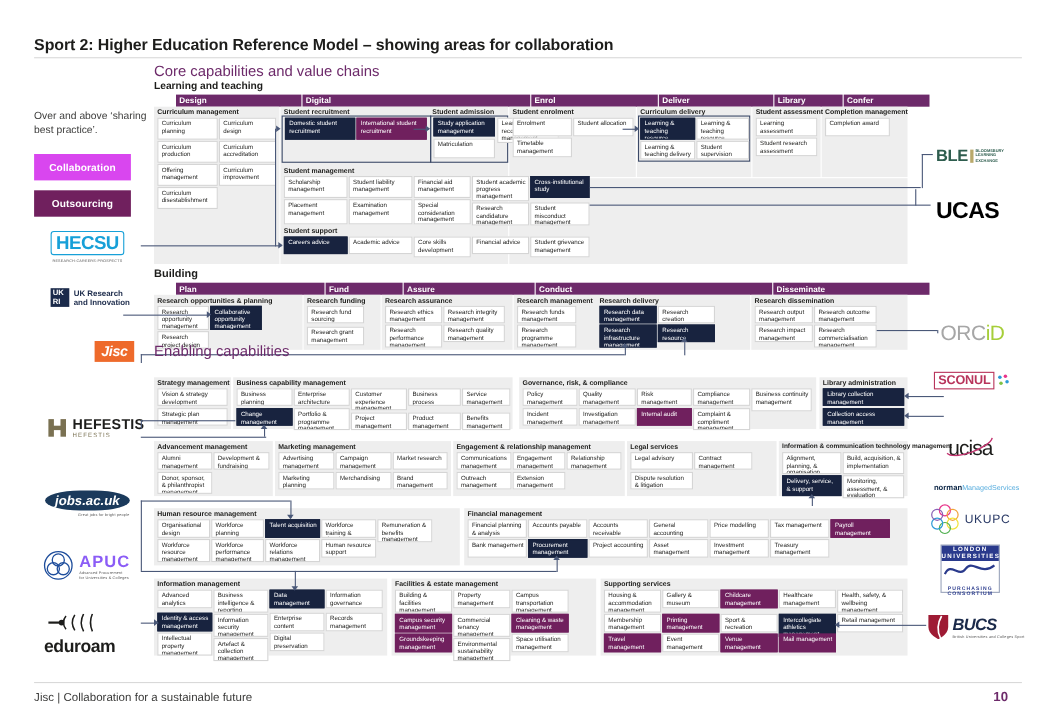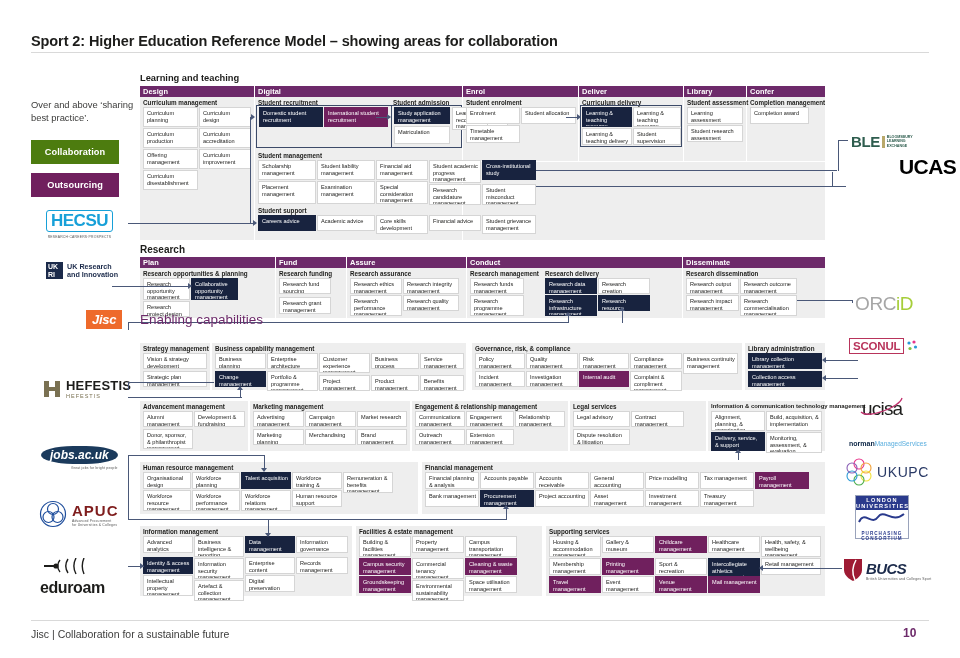--- a/index.html
+++ b/index.html
@@ -35,32 +35,32 @@
   
   .intro1 { position:absolute; left:31px; top:57px; width:104px; font-size:9.4px; line-height:12.5px; color:#3c3c3b; }
   .intro2 { position:absolute; left:31px; top:99px; width:104px; font-size:9.4px; line-height:12.5px; color:#3c3c3b; }
   .hl { color:#1a9ad7; font-weight:bold; }
 
   .key-box {
     position:absolute; left:31px; width:88px; height:24px;
     display:flex; align-items:center; justify-content:center;
     color:#fff; font-size:9.2px; font-weight:bold; letter-spacing:.1px;
   }
-  .key-collab { top:140px; background:#4d7c0f; }
+  .key-collab { top:140px; background:#d946ef; }
   .key-outs   { top:173px; background:#70205e; }
 
   
   .sec-h1 { position:absolute; font-size:13.5px; color:#6d2a6a; font-weight:normal; }
   .sec-h2 { position:absolute; font-size:9.3px; font-weight:bold; color:#1d1d1b; }
 
   
   .chain-hdr {
     position:absolute; background:#6d2a6a; color:#fff;
     font-size:7.4px; font-weight:bold; padding:2px 0 2px 3px;
-    height:11px; line-height:7px; letter-spacing:.05px;
+    height:11px; line-height:7px; letter-spacing:.05px;margin-left:20px;
   }
   .chain-body {
     position:absolute; background:#eeeeee; border:0;
   }
   .grp-label {
     position:absolute; font-size:6.3px; font-weight:bold; color:#1d1d1b;
     white-space:nowrap;
   }
   .cap {
     position:absolute; background:#ffffff; border:1px solid #d5d5d5;
@@ -99,38 +99,38 @@
   .logo-ble { font-size:15px; font-weight:bold; color:#2e5d4e; letter-spacing:-0.4px; }
   .ble-sub { font-size:3.6px; font-weight:bold; color:#2e5d4e; line-height:4.2px; display:inline-block; vertical-align:middle; }
   .logo-ucas { font-size:21px; font-weight:bold; color:#000; letter-spacing:-0.6px; }
   .logo-orcid { font-size:19px; color:#a6a6a6; letter-spacing:-0.4px; }
   .logo-sconul {
     font-size:11.5px; font-weight:bold; color:#b8345b; letter-spacing:-0.2px;
     border:1px solid #b8345b; padding:1px 3px;
   }
   .logo-ucisa { font-size:19px; color:#1d1d1b; letter-spacing:-0.8px; font-weight:500; }
   .logo-norman { font-size:7px; font-weight:bold; color:#0b2545; }
-  .logo-ukupc { font-size:14px; color:#2a3a66; letter-spacing:.6px; }
+  .logo-ukupc { font-size:11px; color:#2a3a66; letter-spacing:.6px; }
   .logo-lupc { border:1px solid #9aa3bb; width:54px; height:44px; }
   .logo-bucs { font-size:15px; font-weight:bold; font-style:italic; color:#1b2a4a; letter-spacing:-0.6px; }
   .logo-hecsu {
     font-size:17px; font-weight:bold; color:#17a0d8; letter-spacing:-0.5px;
     border:1.5px solid #17a0d8; border-radius:3px; padding:0 4px;
   }
   .logo-ukri { font-size:7.2px; font-weight:bold; color:#1b2a4a; line-height:8px; }
   .logo-jisc {
     background:#ee6a2b; color:#fff; font-size:13px; font-weight:bold;
     padding:2px 6px; font-style:italic; letter-spacing:-0.3px;
   }
   .logo-hefestis { font-size:13px; font-weight:bold; color:#1d1d1b; letter-spacing:.2px; }
   .logo-jobs {
     background:#1b3a5c; color:#fff; font-style:italic; font-weight:bold;
     font-size:12px; padding:2px 9px; border-radius:50%/60%;
   }
-  .logo-apuc { font-size:15px; font-weight:bold; color:#7f1d1d; letter-spacing:1px; }
+  .logo-apuc { font-size:15px; font-weight:bold; color:#8b5cf6; letter-spacing:1px; }
   .logo-eduroam { font-size:16px; font-weight:bold; color:#1d1d1b; letter-spacing:-0.4px; }
   .tiny { font-size:3.4px; color:#555; line-height:4px; letter-spacing:.2px; }
 </style>
 </head>
 <body>
 
 <div class="slide">
 
   <div class="title">Sport 2: Higher Education Reference Model  – showing areas for collaboration</div>
   <div class="title-rule"></div>
@@ -195,21 +195,21 @@
     </svg>
     <div class="logo-eduroam">eduroam</div>
   </div>
 
   <div class="logo" style="left:851px; top:133px; display:flex; align-items:center; gap:2px;">
     <span class="logo-ble">BLE</span>
     <span style="width:3px;height:12px;background:#b9a96b;display:inline-block;"></span>
     <span class="ble-sub"><span>BLOOMSBURY</span><br><span>LEARNING</span><br><span>EXCHANGE</span></span>
   </div>
 
-  <div class="logo logo-ucas" style="left:851px; top:155px;margin-left:48px;">UCAS</div>
+  <div class="logo logo-ucas" style="left:851px; top:180px;">UCAS</div>
 
   <div class="logo logo-orcid" style="left:855px; top:293px;">
     <span style="color:#a6a6a6;">ORC</span><span style="color:#a6ce39;">iD</span>
   </div>
 
   <div class="logo" style="left:849px; top:338px; display:flex; align-items:center; gap:2px;">
     <span class="logo-sconul">SCONUL</span>
     <svg width="12" height="12" viewBox="0 0 12 12">
       <circle cx="3" cy="3" r="1.6" fill="#2b9ad6"></circle>
         <circle cx="8" cy="2" r="1.6" fill="#e8348a"></circle>
@@ -257,20 +257,21 @@
     <svg width="20" height="24" viewBox="0 0 20 24">
       <path d="M1 1 H19 V12 C19 19, 10 23, 10 23 C10 23, 1 19, 1 12 Z" fill="#9e1b34"></path>
       <path d="M13 2 C 9 9, 9 16, 12 22" fill="none" stroke="#fff" stroke-width="1.5"></path>
     </svg>
     <div>
       <div class="logo-bucs">BUCS</div>
       <div class="tiny" style="width:70px;">British Universities and Colleges Sport</div>
     </div>
   </div>
 
+  <div class="sec-h1" style="left:140px; top:57px;">Core capabilities and value chains</div>
   <div class="sec-h2" style="left:140px; top:73px;">Learning and teaching</div>
 
   <div class="chain-hdr" style="left:140px;  top:86px; width:114px;">Design</div>
   <div class="chain-hdr" style="left:255px;  top:86px; width:207px;">Digital</div>
   <div class="chain-hdr" style="left:463px;  top:86px; width:115px;">Enrol</div>
   <div class="chain-hdr" style="left:579px;  top:86px; width:104px;">Deliver</div>
   <div class="chain-hdr" style="left:684px;  top:86px; width:62px;">Library</div>
   <div class="chain-hdr" style="left:747px;  top:86px; width:78px;">Confer</div>
 
   <div class="chain-body" style="left:140px; top:97px; width:114px; height:143px;"></div>
@@ -348,21 +349,21 @@
   <div class="ln h" style="left:376px; top:117px; width:14px;"></div>
   <div class="arrow-r" style="left:577px; top:114px;"></div>
   <div class="ln h" style="left:566px; top:117px; width:13px;"></div>
   <div class="ln h" style="left:536px; top:170px; width:301px;"></div>
   <div class="ln h" style="left:536px; top:186px; width:296px;"></div>
   <div class="ln v" style="left:832px; top:172px; height:15px;"></div>
   <div class="ln v" style="left:838px; top:140px; height:31px;"></div>
   <div class="ln h" style="left:838px; top:140px; width:10px;"></div>
   <div class="ln h" style="left:832px; top:186px; width:14px;"></div>
 
-  <div class="sec-h2" style="left:140px; top:244px; font-size:10px;">Research</div>
+  <div class="sec-h2" style="left:140px; top:244px; font-size:10px;">Building</div>
 
   <div class="chain-hdr" style="left:140px; top:257px; width:135px;">Plan</div>
   <div class="chain-hdr" style="left:276px; top:257px; width:70px;">Fund</div>
   <div class="chain-hdr" style="left:347px; top:257px; width:119px;">Assure</div>
   <div class="chain-hdr" style="left:467px; top:257px; width:215px;">Conduct</div>
   <div class="chain-hdr" style="left:683px; top:257px; width:142px;">Disseminate</div>
 
   <div class="chain-body" style="left:140px; top:268px; width:135px; height:50px;"></div>
   <div class="chain-body" style="left:276px; top:268px; width:70px;  height:50px;"></div>
   <div class="chain-body" style="left:347px; top:268px; width:119px; height:50px;"></div>

